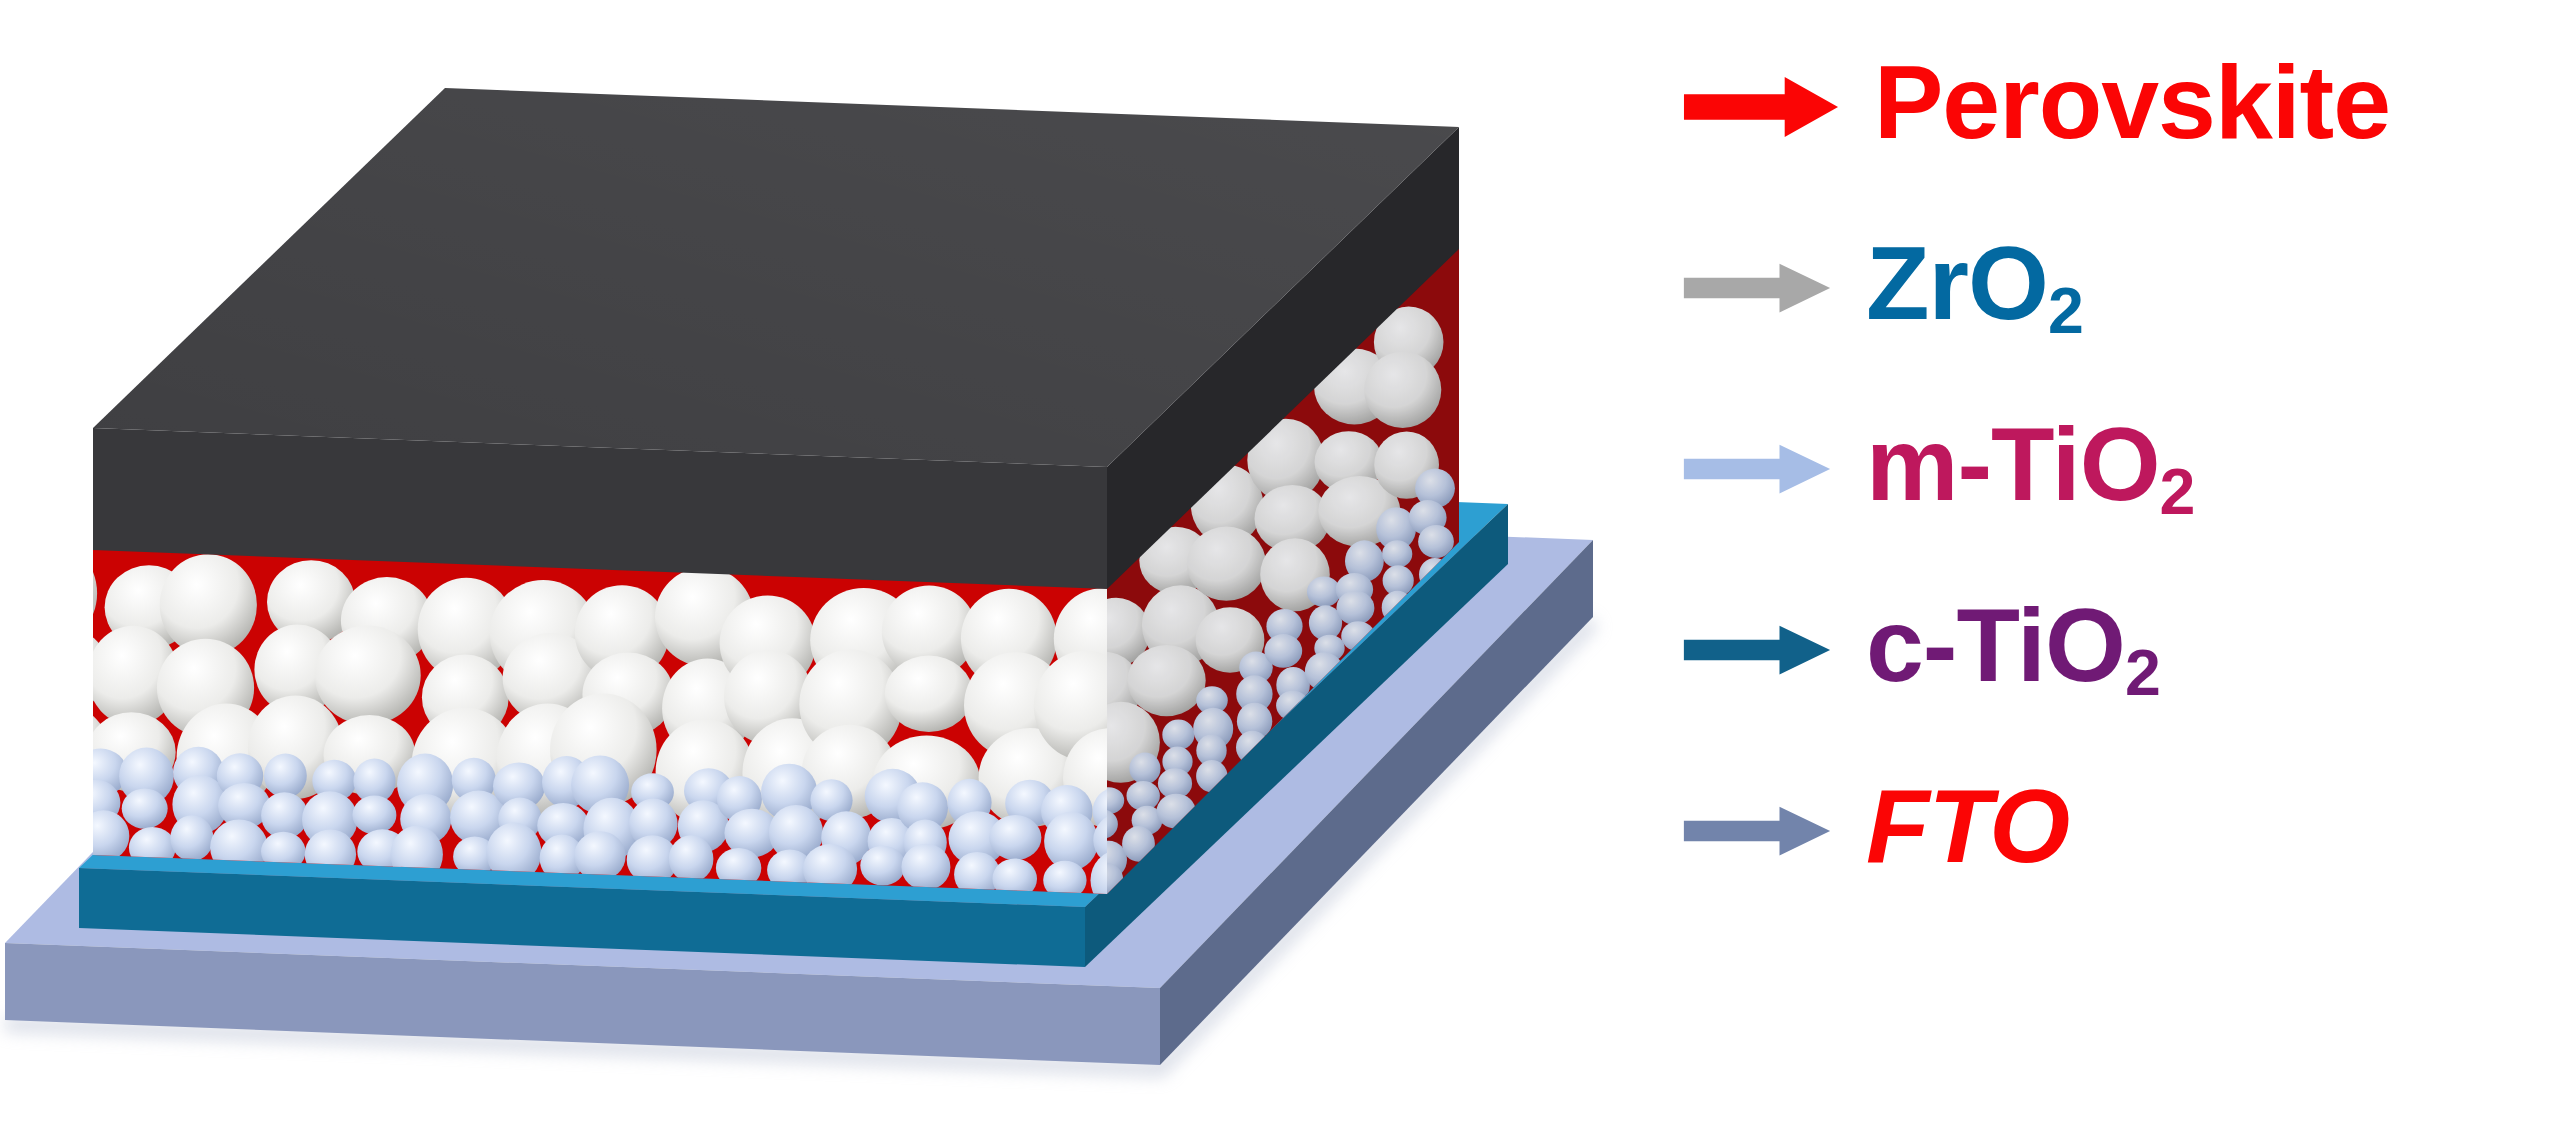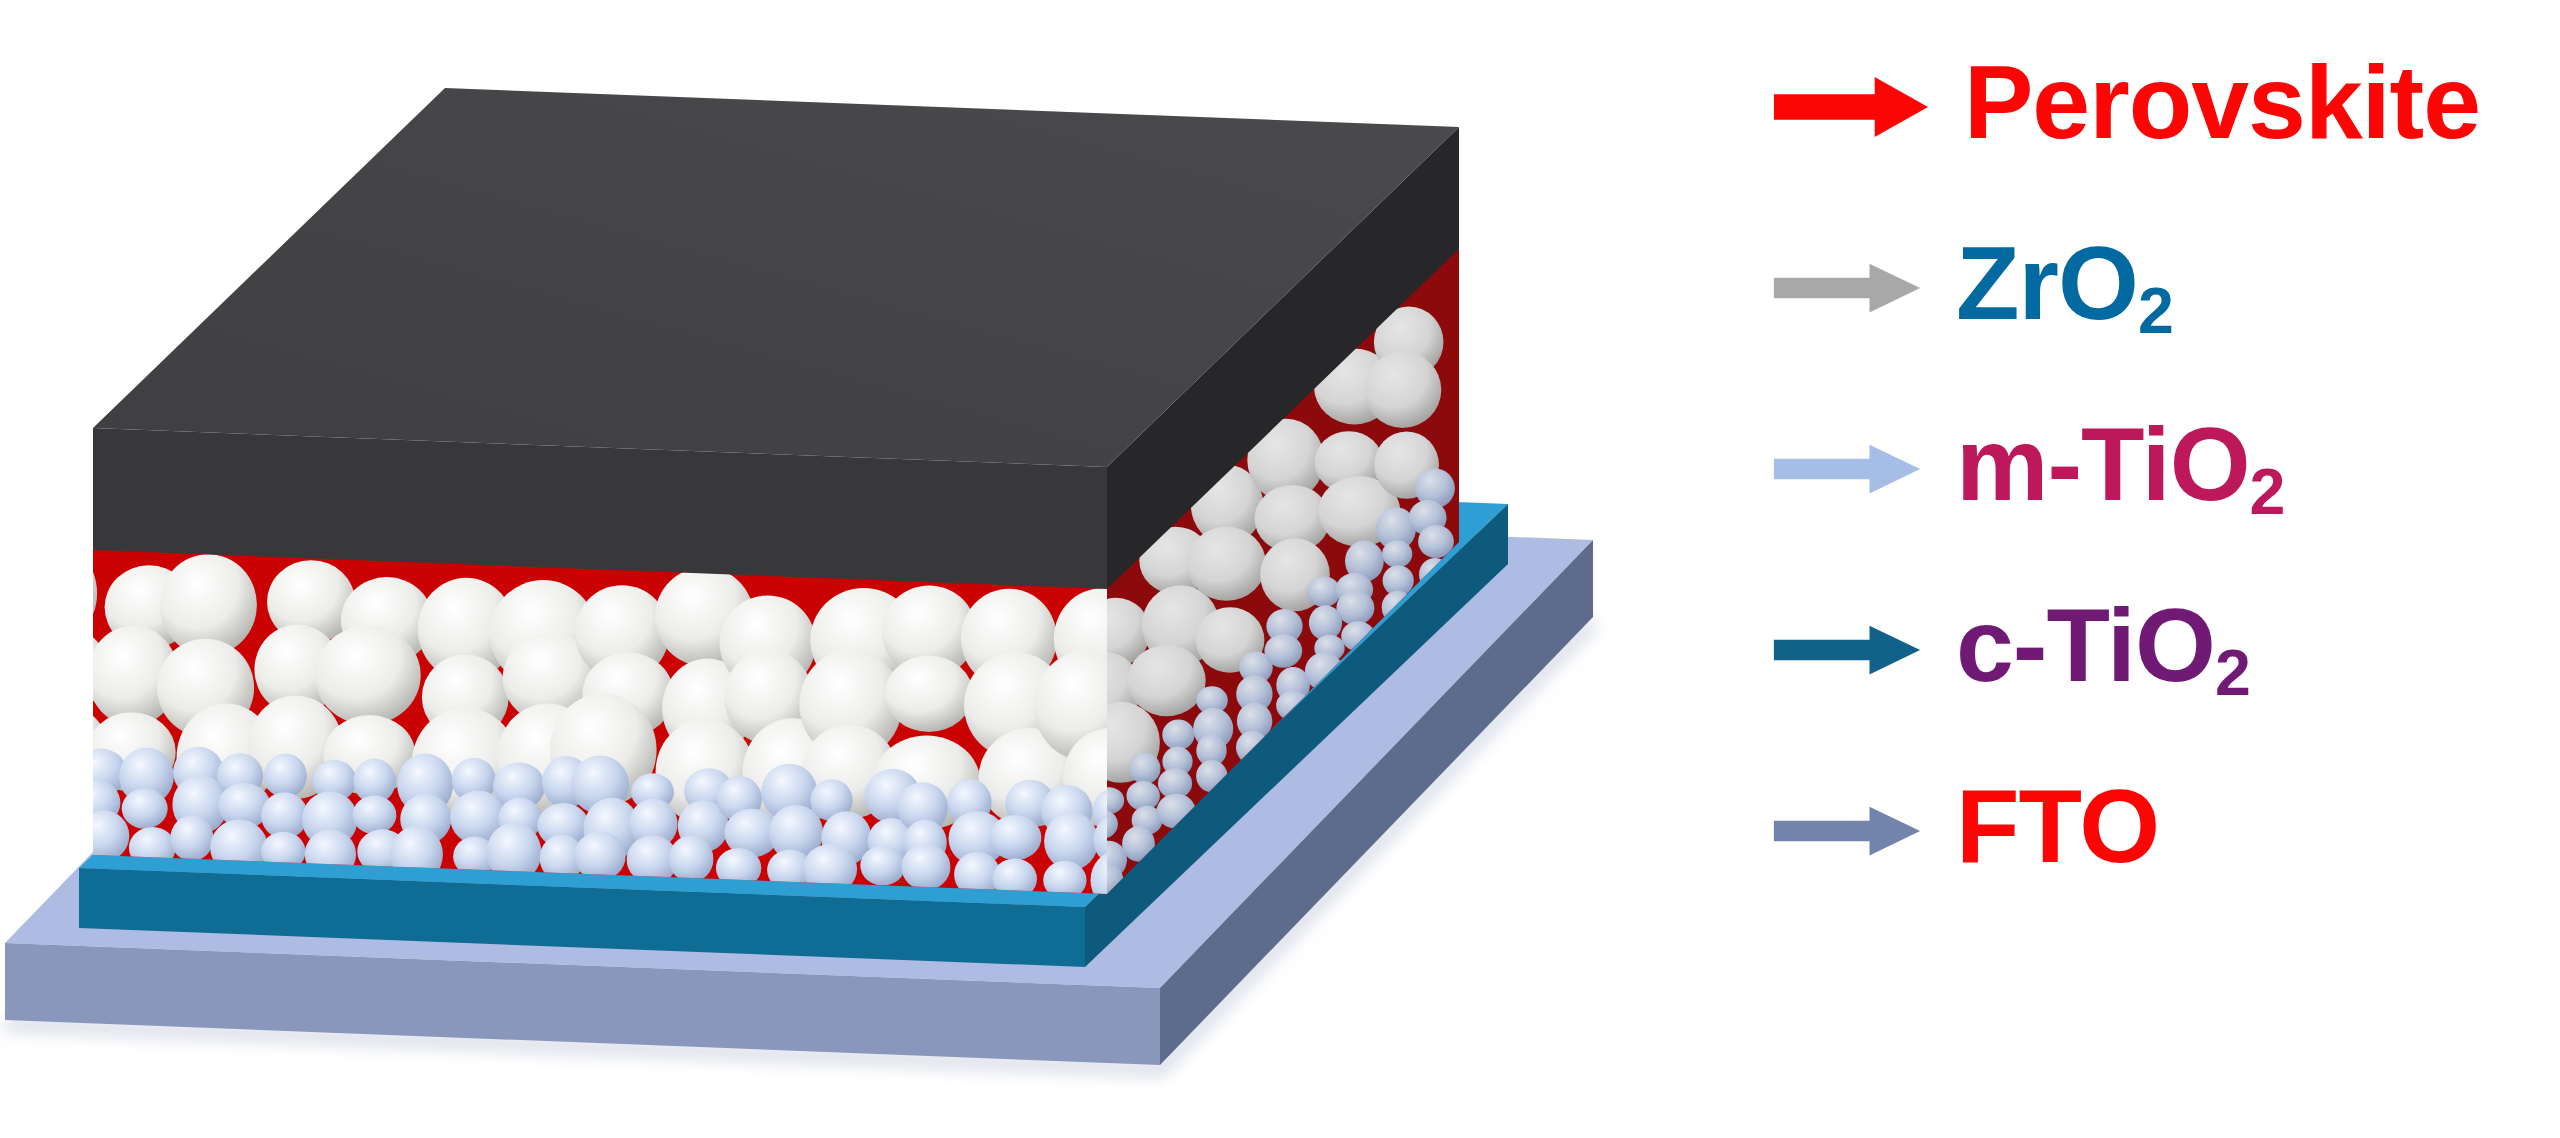--- a/index.html
+++ b/index.html
@@ -1,19 +1,19 @@
 <!DOCTYPE html>
 <html><head>
 <meta charset="utf-8">
 <style>
   html,body{margin:0;padding:0;background:#ffffff;}
   body{width:2560px;height:1138px;font-family:"Liberation Sans",sans-serif;overflow:hidden;}
   .stage{position:relative;width:2560px;height:1138px;background:#ffffff;}
   #device-svg{position:absolute;left:0;top:0;}
-  .legend{position:absolute;left:1772px;top:16px;display:flex;flex-direction:column;}
+  .legend{position:absolute;left:1682px;top:16px;display:flex;flex-direction:column;}
   .legend-row{display:flex;align-items:center;height:181px;}
   .arrow-svg{width:150px;height:60px;flex:none;display:block;}
   .arrow-svg.big{width:158px;height:74px;}
   .legend-label{margin-left:34px;font-size:104px;font-weight:bold;line-height:1;letter-spacing:-1px;white-space:nowrap;}
   .legend-label sub{font-size:0.62em;font-weight:bold;vertical-align:-0.22em;}
 </style>
 </head>
 <body>
 
 <div class="stage">
@@ -281,17 +281,17 @@
       <svg class="arrow-svg" viewBox="0 0 160 64" preserveAspectRatio="none">
         <polygon points="2,21 104,21 104,6 158,32 104,58 104,43 2,43" fill="#11618a"></polygon>
       </svg>
       <div class="legend-label" style="color: #701a75;"><span>c-TiO</span><sub>2</sub></div>
     </div>
 
     <div class="legend-row">
       <svg class="arrow-svg" viewBox="0 0 160 64" preserveAspectRatio="none">
         <polygon points="2,21 104,21 104,6 158,32 104,58 104,43 2,43" fill="#7284ab"></polygon>
       </svg>
-      <div class="legend-label" style="color: rgb(251, 5, 5);"><span>FTO</span><sub></sub></div>
+      <div class="legend-label" style="color: rgb(251, 5, 5); font-style: italic;"><span>FTO</span><sub></sub></div>
     </div>
 
   </div>
 </div>
 
 </body></html>

